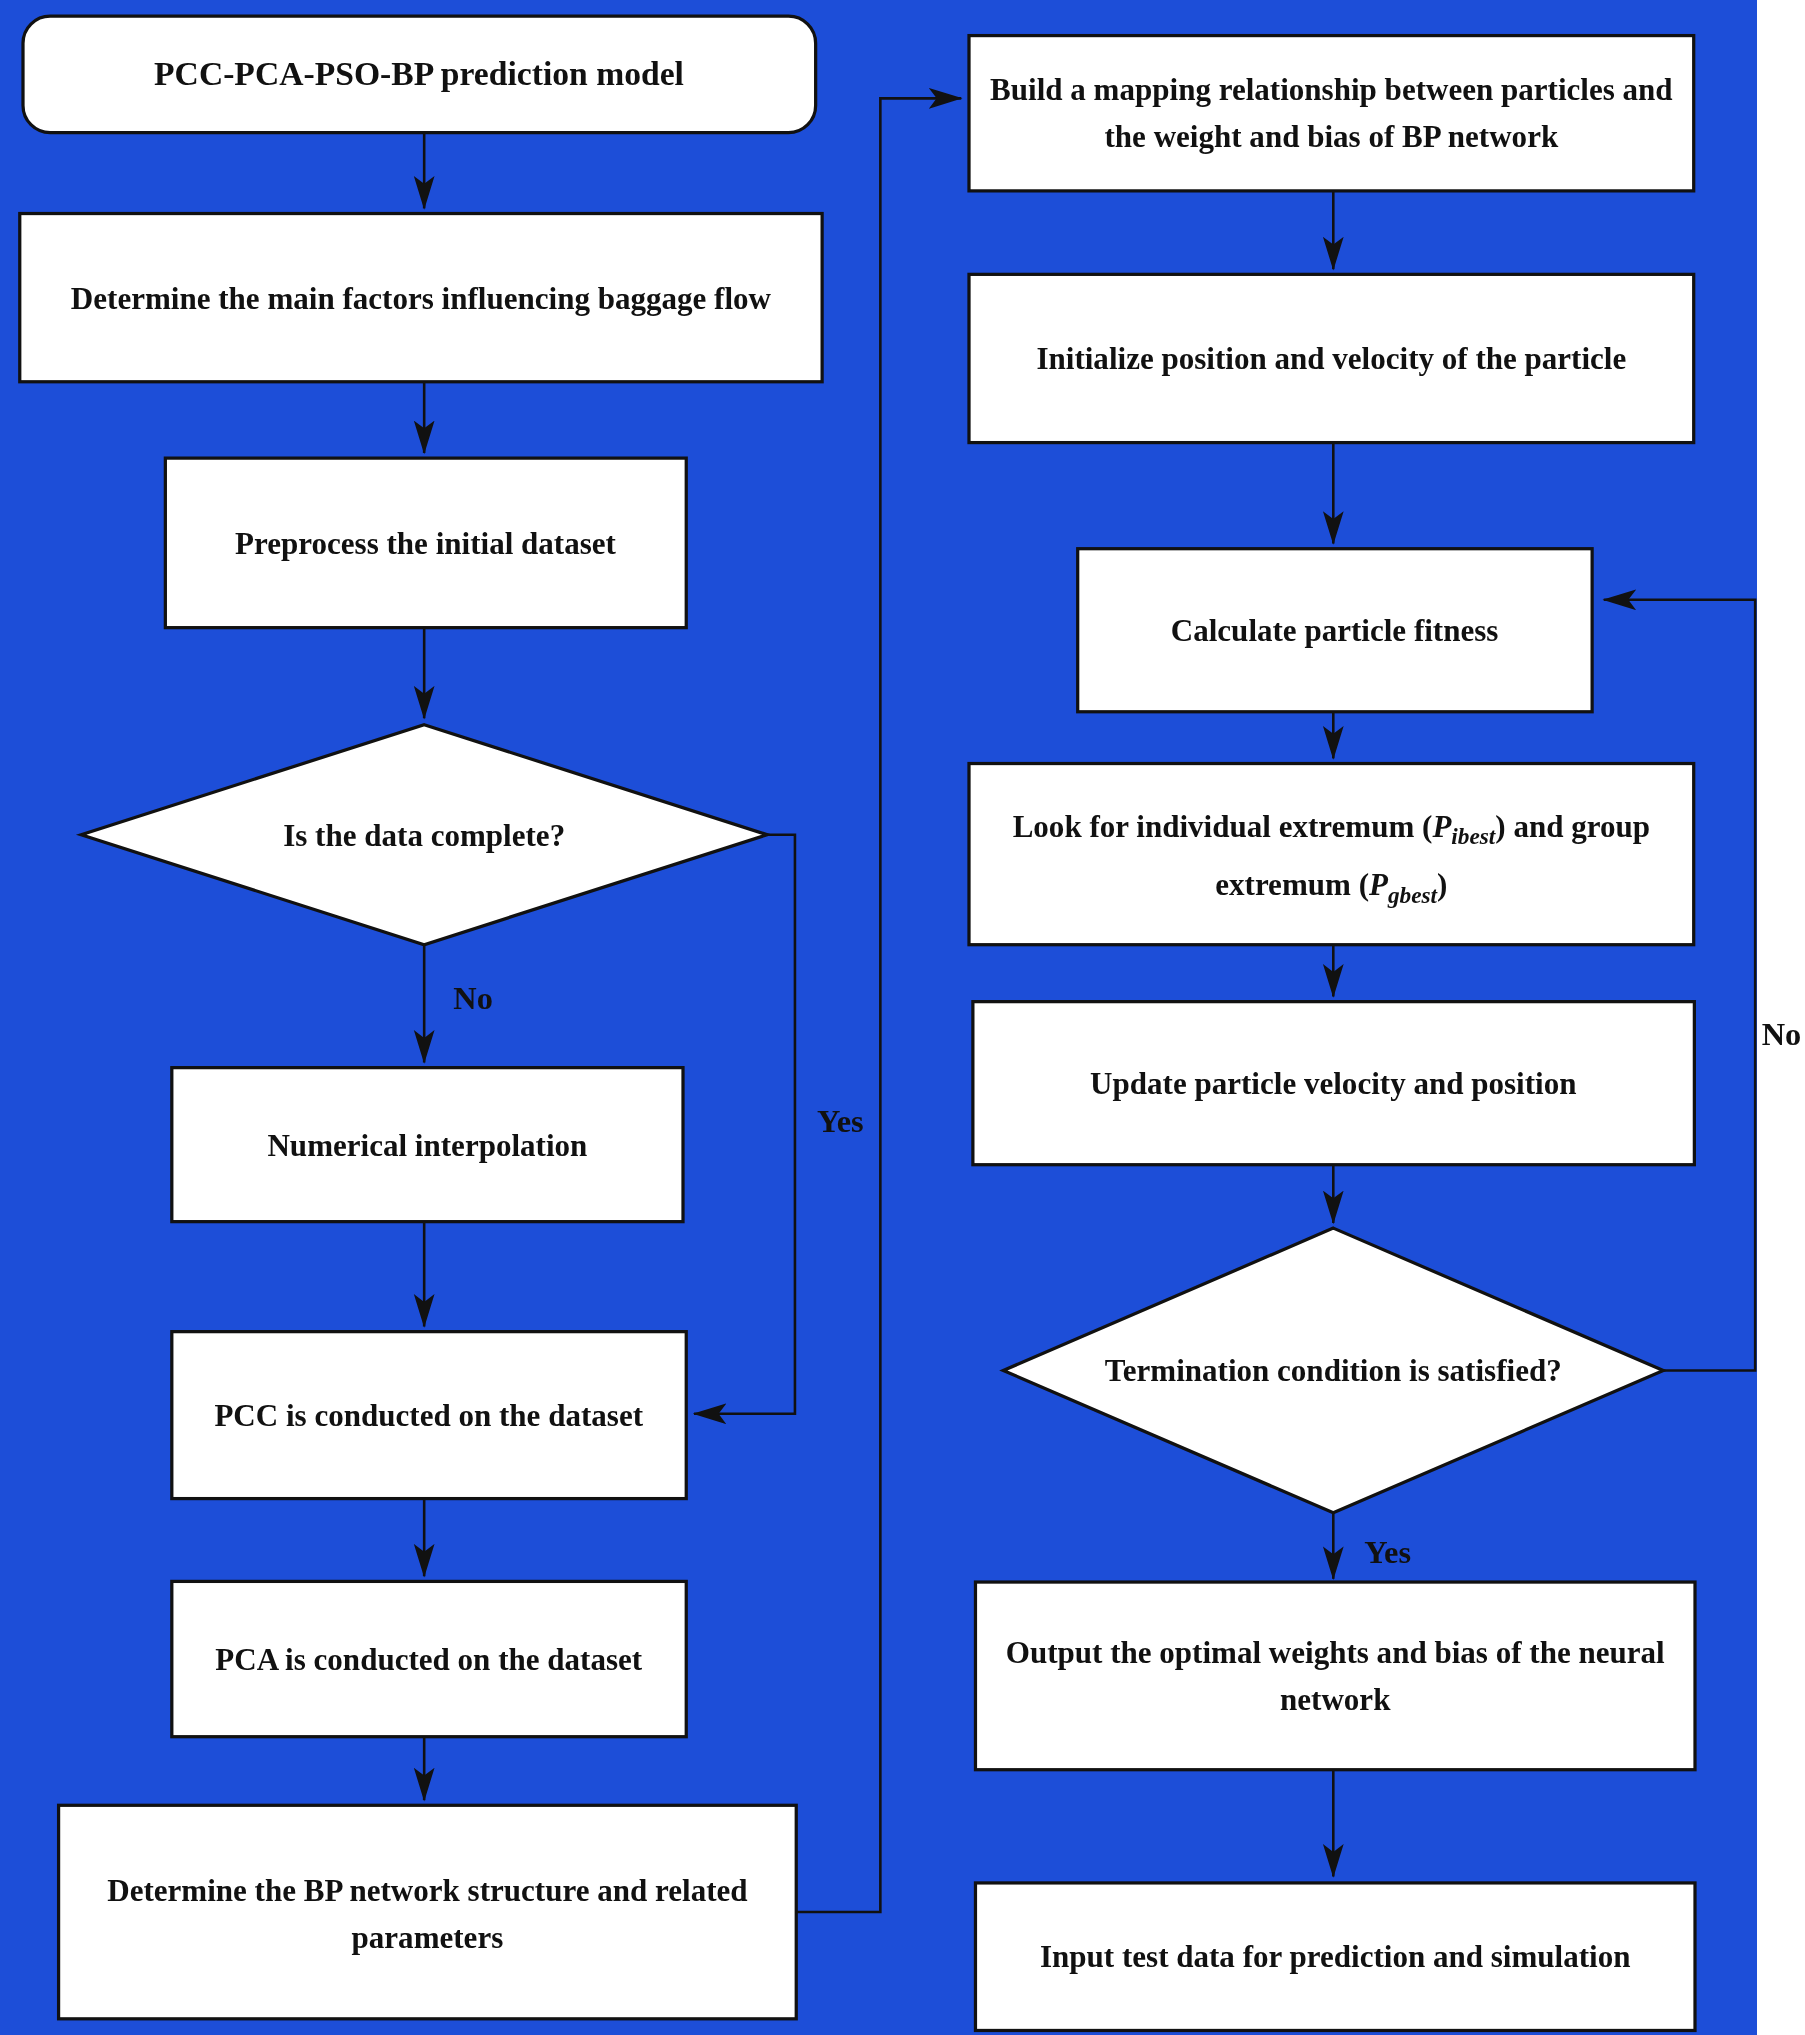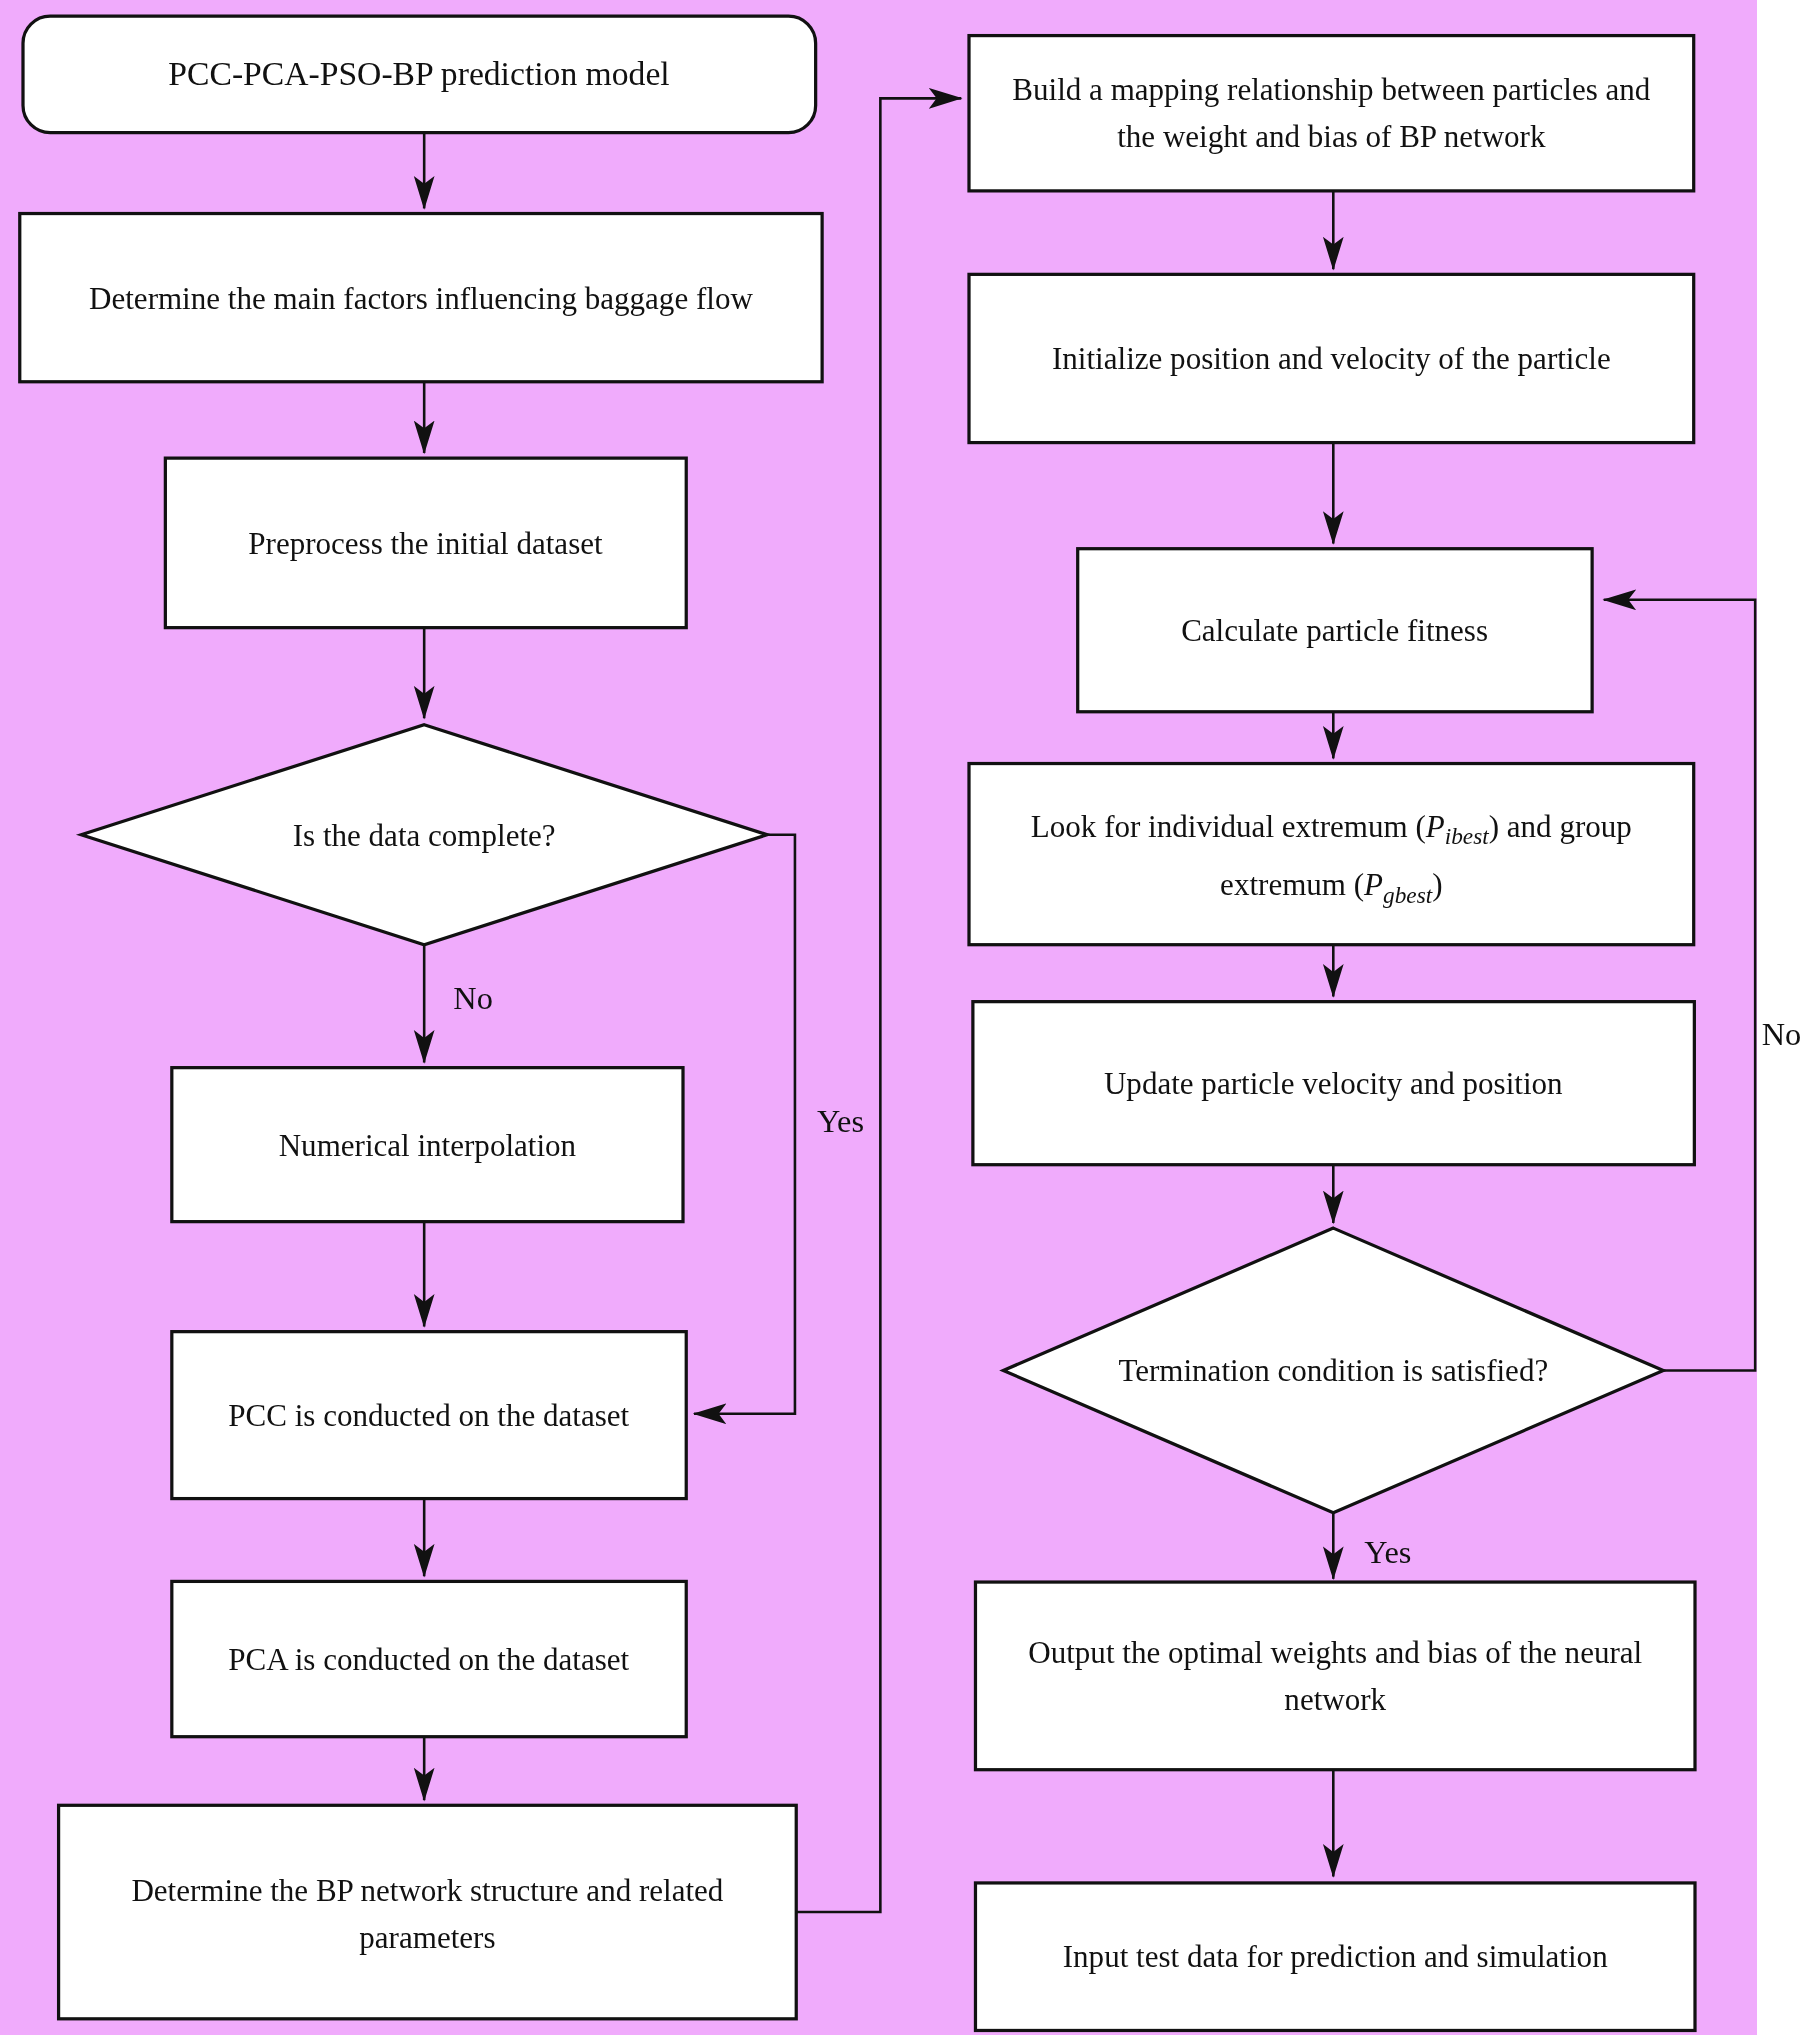--- a/index.html
+++ b/index.html
@@ -1,16 +1,16 @@
 <!DOCTYPE html>
 <html style="font-size:10.4px"><head>
 <meta charset="utf-8">
 <style>
   html,body{margin:0;padding:0;background:#ffffff;}
-  .canvas{width:1757px;height:2035px;background:#f0abfc;position:relative;}
+  .canvas{width:1757px;height:2035px;background:#1d4ed8;position:relative;font-weight:bold;}
   svg{display:block;}
   .node{fill:#ffffff;stroke:#111111;stroke-width:5;}
   .edge{fill:none;stroke:#111111;stroke-width:4;}
   .node-text{
     font-family:"Liberation Serif","DejaVu Serif",serif;
     font-size:48px;fill:#111111;
   }
   .label-text{
     font-family:"Liberation Serif","DejaVu Serif",serif;
     font-size:50px;fill:#111111;

